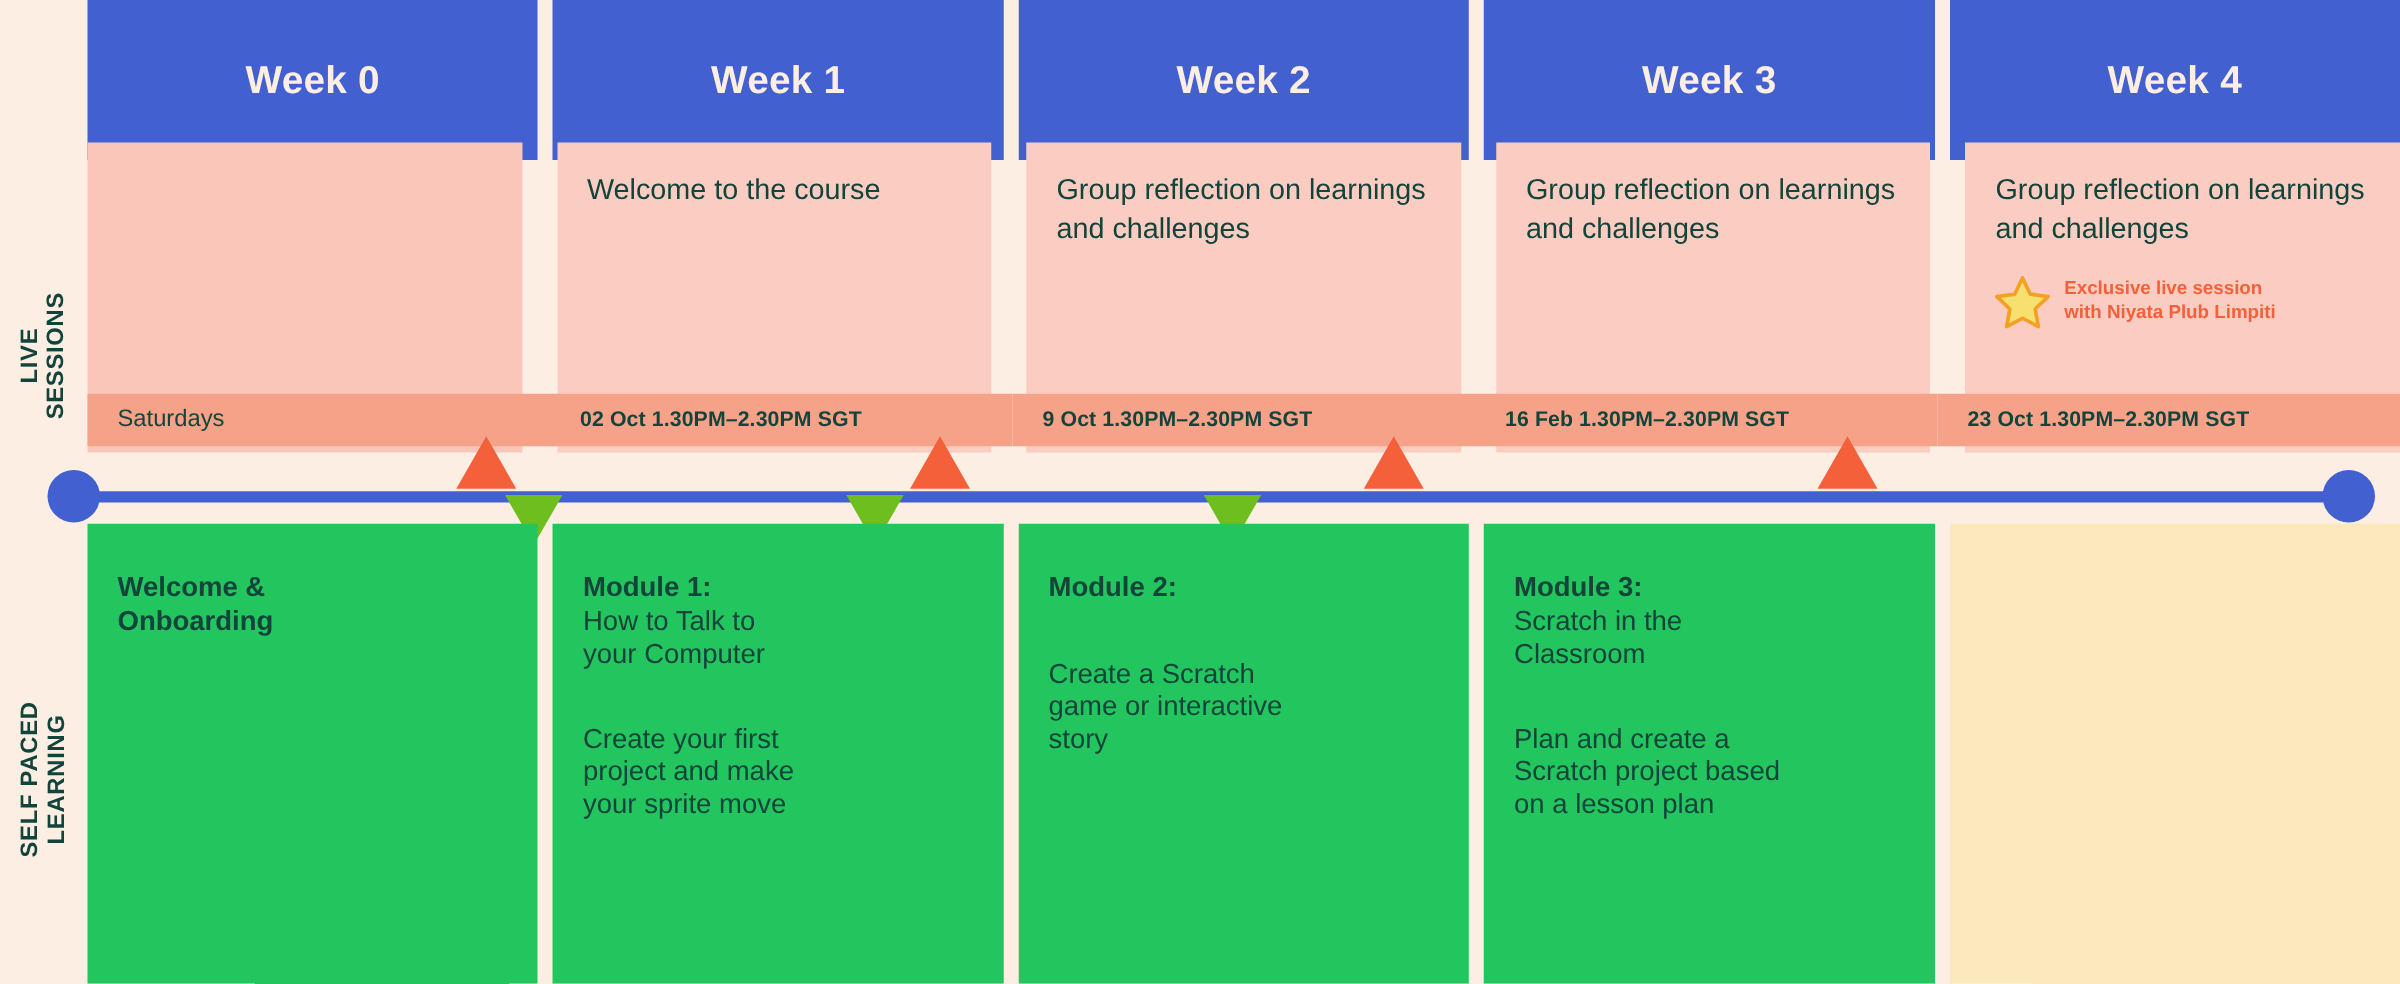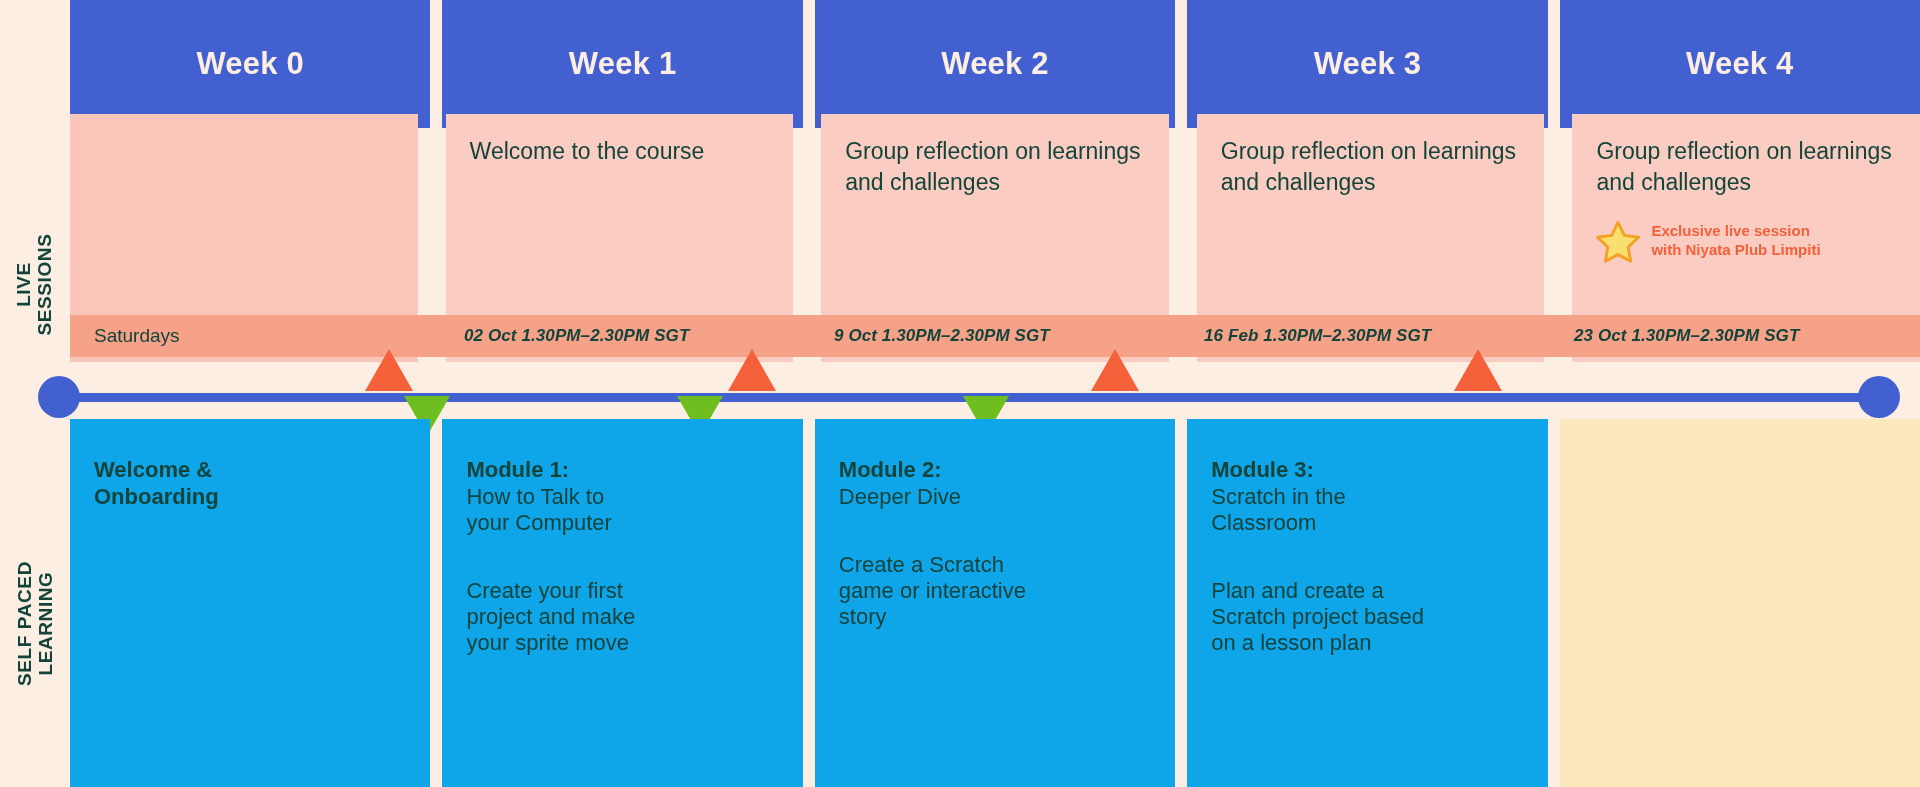--- a/index.html
+++ b/index.html
@@ -129,21 +129,21 @@
   }
   .sat-seg {
     flex: 1 1 0;
     background: #f6a288;
     display: flex;
     align-items: center;
     padding: 0 24px;
     color: #13443b;
   }
   .sat-seg.label-seg { font-size: 19px; font-weight: 400; }
-  .sat-seg.date-seg  { font-size: 17px; font-weight: 700; letter-spacing: 0.1px; font-style: italic; }
+  .sat-seg.date-seg  { font-size: 17px; font-weight: 700; letter-spacing: 0.1px; }
 
   
   #timeline {
     position: absolute;
     top: 380px;
     left: 38px;
     right: 20px;
     height: 0;
   }
   #timeline .bar {
@@ -185,21 +185,21 @@
     position: absolute;
     top: 419px;
     left: 70px;
     right: 0;
     bottom: 0;
     display: flex;
     gap: 12px;
   }
   .sp-cell {
     flex: 1 1 0;
-    background: #0ea5e9;
+    background: #22c55e;
     padding: 38px 24px 0 24px;
   }
   .sp-cell.faded { background: #fbe8bd; }
 
   .sp-title {
     color: #13443b;
     font-size: 22px;
     font-weight: 700;
     line-height: 1.22;
   }
@@ -322,21 +322,20 @@
       </div>
       <div class="sp-desc">
         <span>Create your first</span><br>
         <span>project and make</span><br>
         <span>your sprite move</span>
       </div>
     </div>
 
     <div class="sp-cell">
       <div class="sp-title">Module 2:</div>
-      <div class="sp-sub">Deeper Dive</div>
       <div class="sp-desc">
         <span>Create a Scratch</span><br>
         <span>game or interactive</span><br>
         <span>story</span>
       </div>
     </div>
 
     <div class="sp-cell">
       <div class="sp-title">Module 3:</div>
       <div class="sp-sub">

